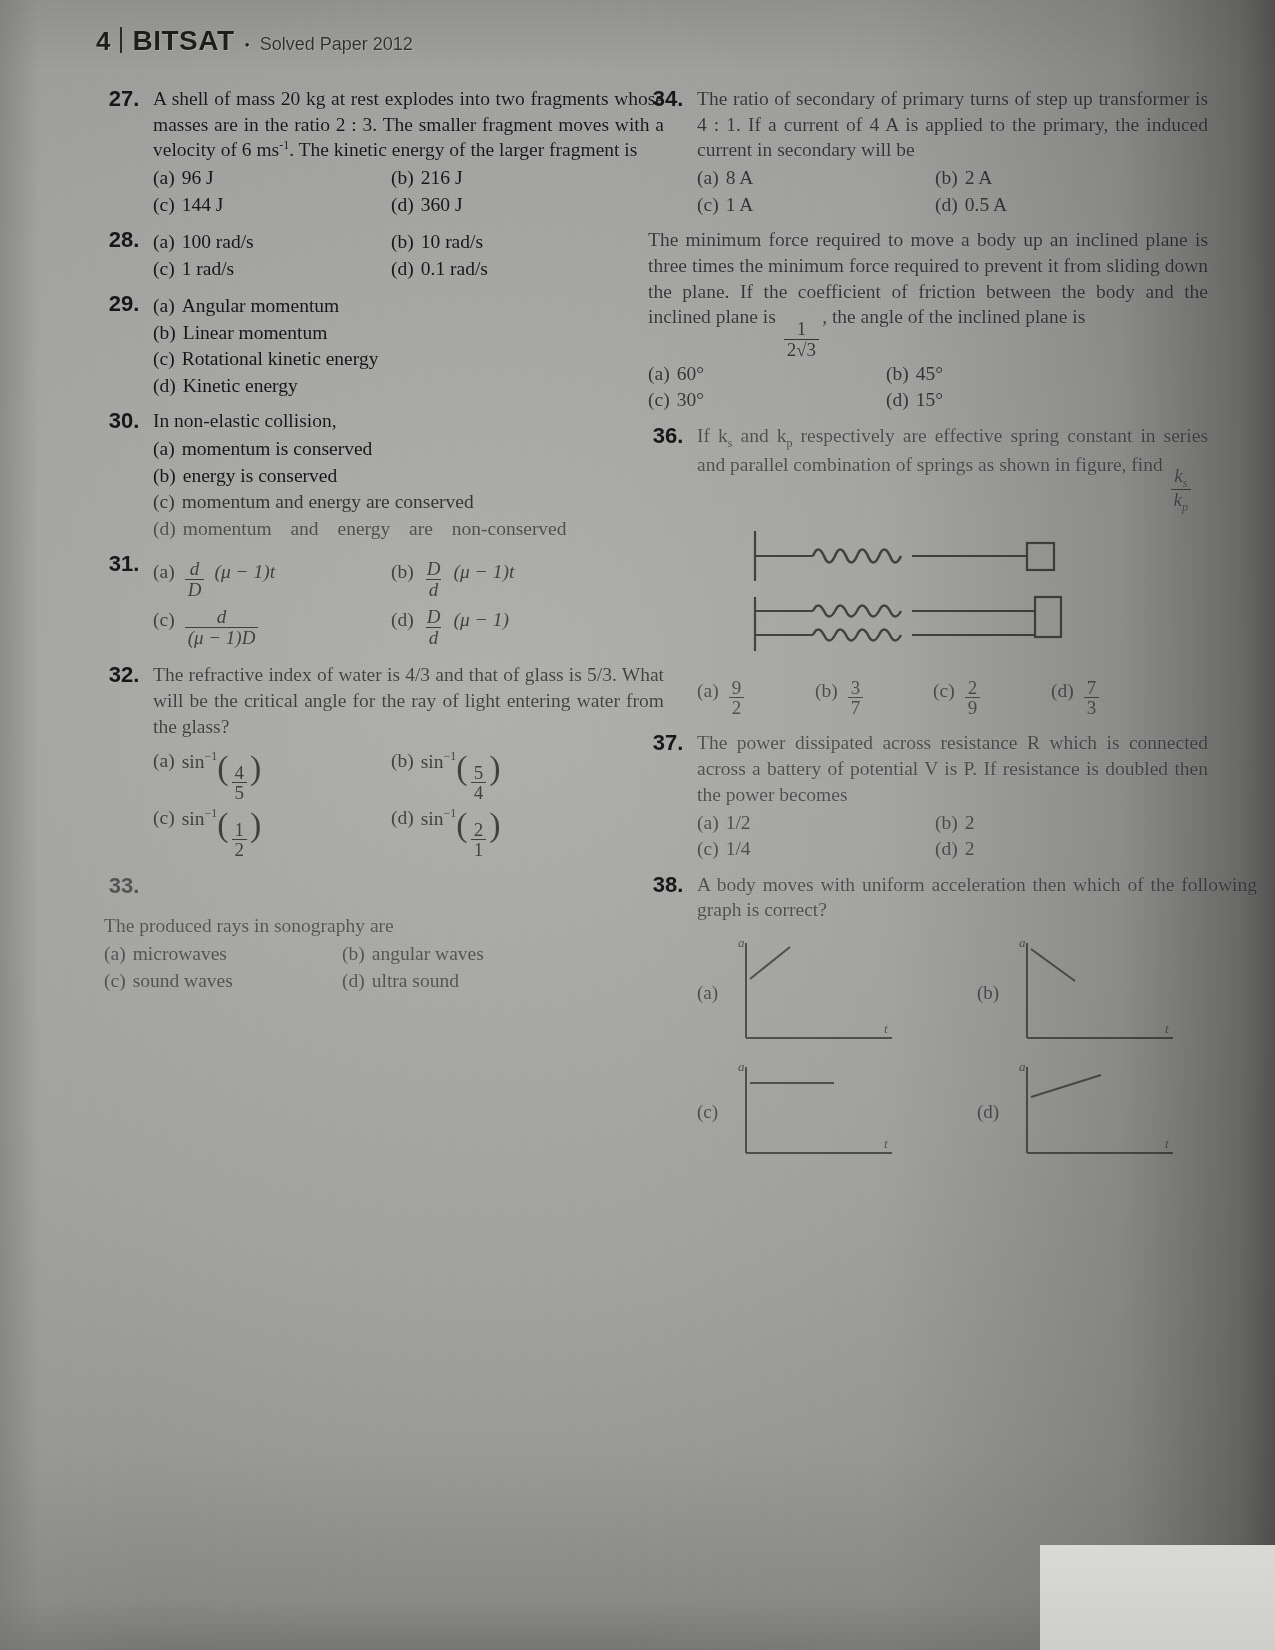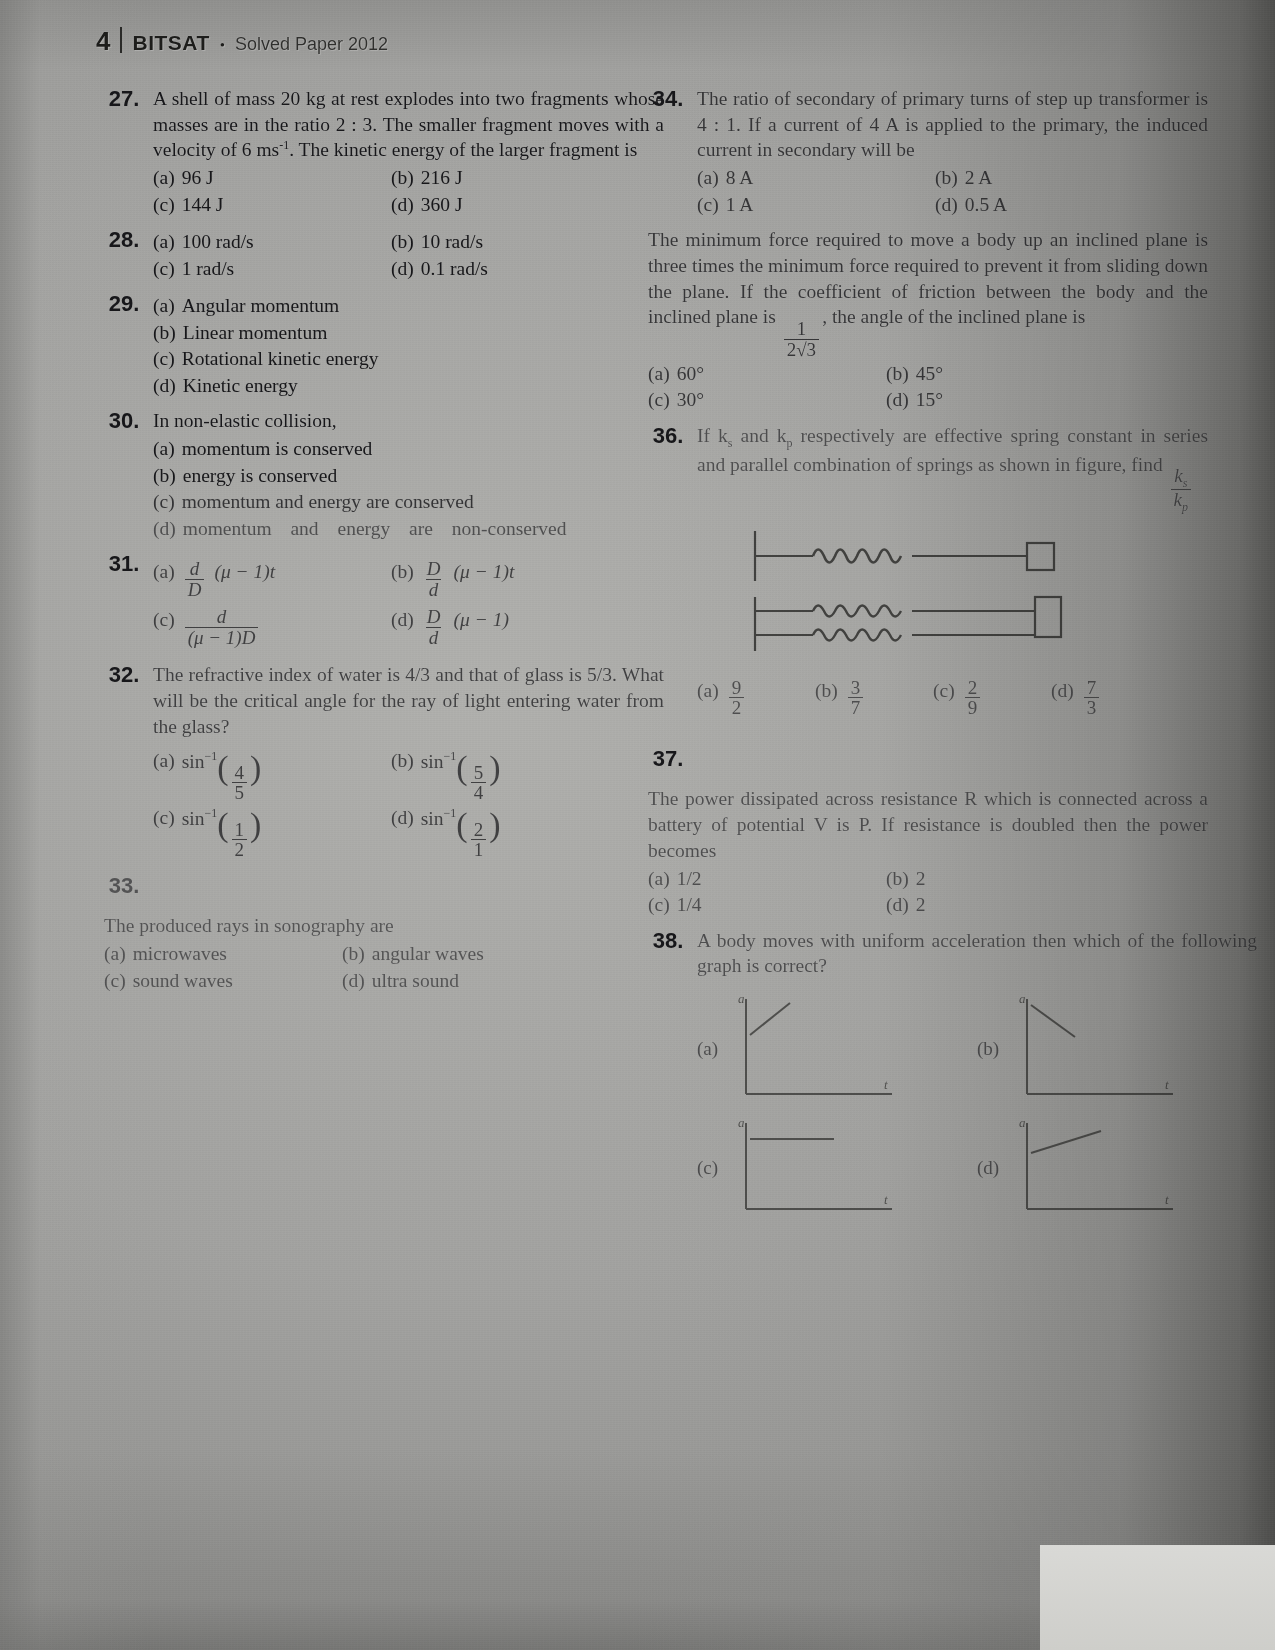--- a/index.html
+++ b/index.html
@@ -47,21 +47,21 @@
 
   
   .header{
     position:absolute;left:96px;top:24px;
     display:flex;align-items:baseline;gap:10px;
     color:#1d1d1b;
     text-shadow:0 0 1px rgba(255,255,255,.45), 1px 1px 0 rgba(255,255,255,.18);
   }
   .hdr-num{font-size:26px;font-weight:bold;font-family:"Liberation Sans",sans-serif;}
   .hdr-rule{display:inline-block;width:2px;height:26px;background:#2a2a28;position:relative;top:3px;}
-  .hdr-title{font-size:21px;font-weight:bold;font-family:"Liberation Sans",sans-serif;letter-spacing:.5px;}
+  .hdr-title{font-size:28px;font-weight:bold;font-family:"Liberation Sans",sans-serif;letter-spacing:.5px;}
   .hdr-dot{font-size:15px;}
   .hdr-sub{font-size:18px;font-family:"Liberation Sans",sans-serif;opacity:.85;}
 
   
   .col{position:absolute;top:86px;width:560px;}
   .col-left{left:104px;}
   .col-right{left:648px;}
 
   .q{display:flex;margin-bottom:9px;}
   .qnum{
@@ -485,21 +485,21 @@
               <span class="frac nonit frac-lg">
                   <span class="num">7</span>
                   <span class="den">3</span>
                 </span>
             </div>
           </div>
         </div>
       </div>
     </div>
 
-    <div class="q q-deep" style="margin-top:26px;flex-direction:column;">
+    <div class="q q-deep" style="margin-top:10px;">
       <div class="qnum">37.</div>
       <div class="qbody">
         <div class="qtext">The power dissipated across resistance R which is connected across a battery of potential V is P. If resistance is doubled then the power becomes</div>
         <div class="opts">
           <div class="optrow">
             <div class="opt opt-half">
                 <span class="optlbl">(a)</span>
                 <span class="optval">1/2</span>
               </div>
             <div class="opt opt-half">

